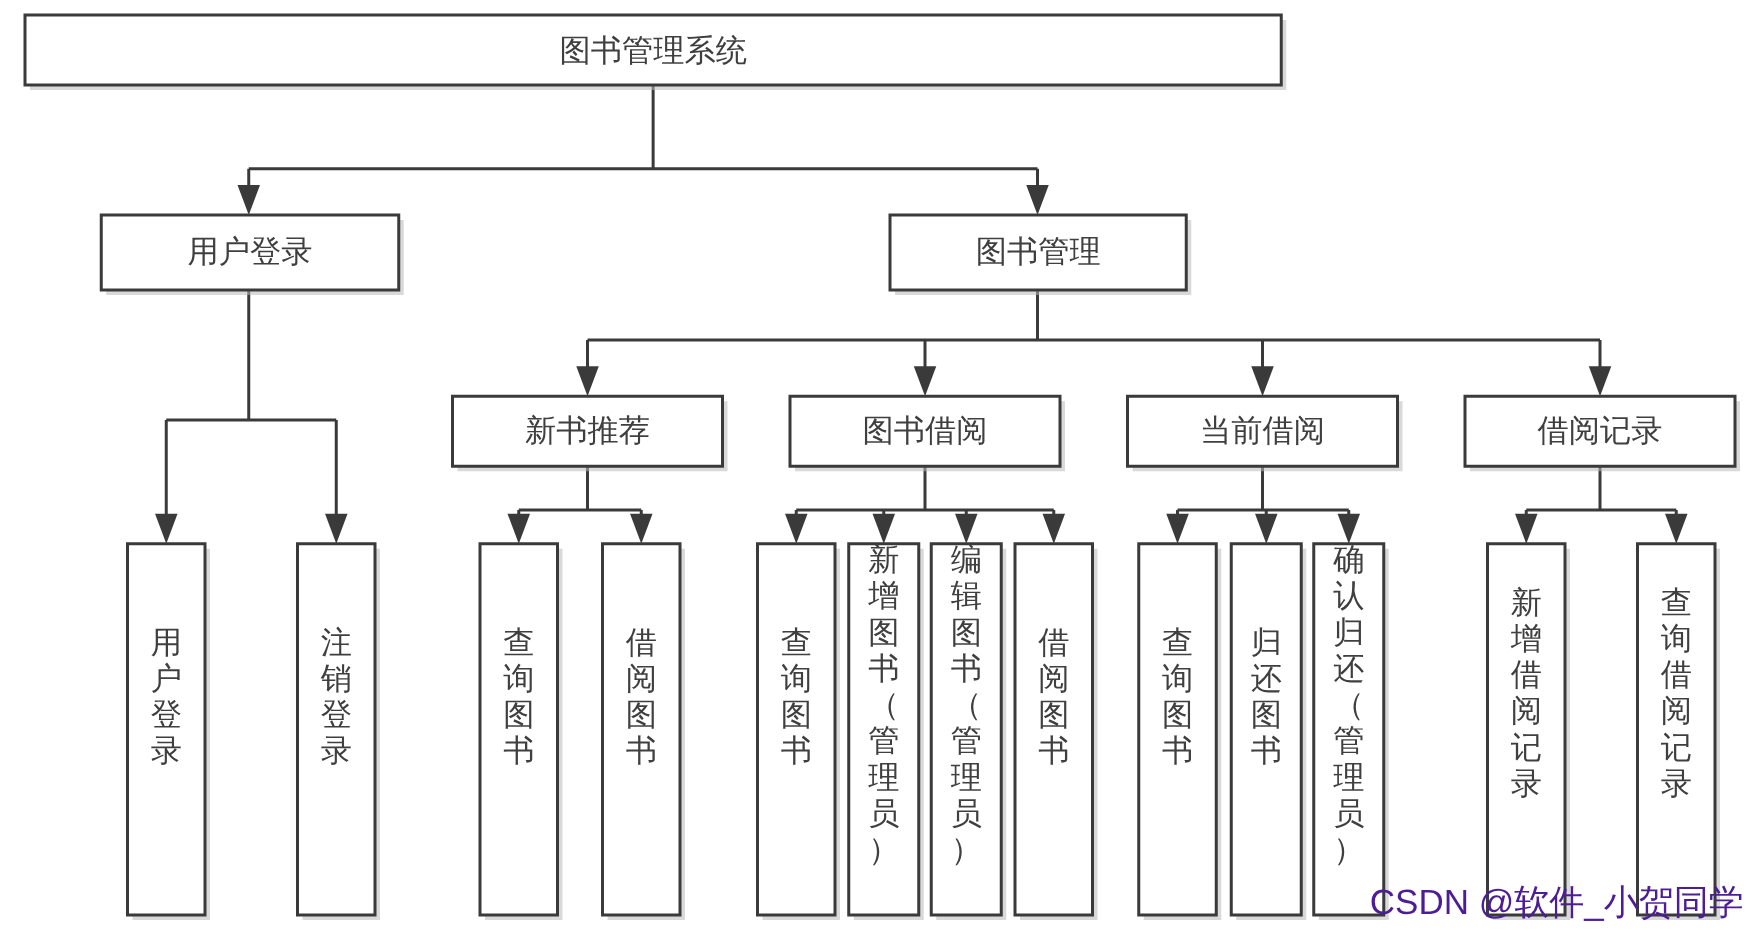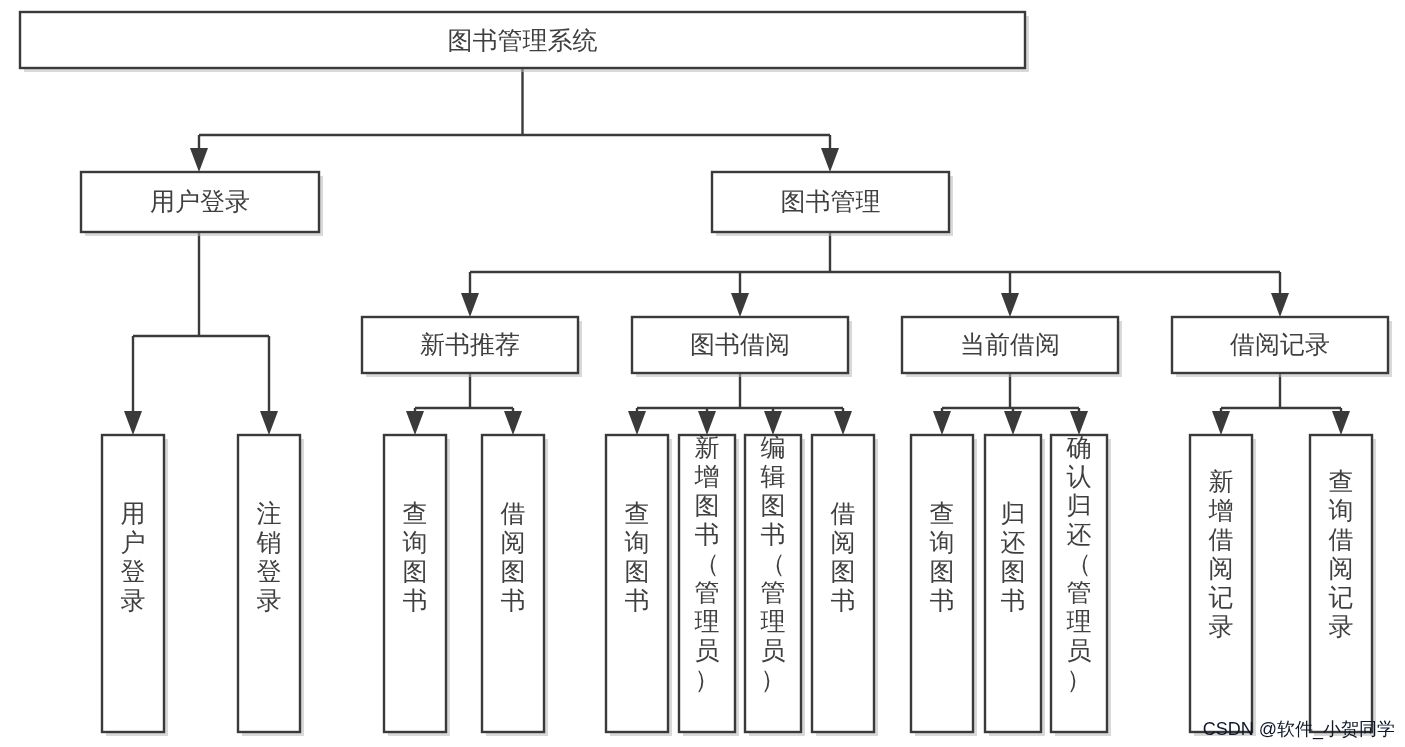--- a/index.html
+++ b/index.html
@@ -55,22 +55,22 @@
   .node-label-vertical {
     fill: #3f3f3f;
     font-family: "Liberation Sans", "DejaVu Sans", sans-serif;
     font-size: 25px;
     text-anchor: middle;
   }
   .watermark {
     position: absolute;
     right: 10px;
     bottom: 6px;
-    color: #0f172a;
-    font-size: 18px;
+    color: #4c1d95;
+    font-size: 28px;
     font-family: "Liberation Sans", "DejaVu Sans", sans-serif;
     white-space: nowrap;
     user-select: none;
   }
 </style>
 </head>
 <body>
 
 <div id="diagram-root">
 

